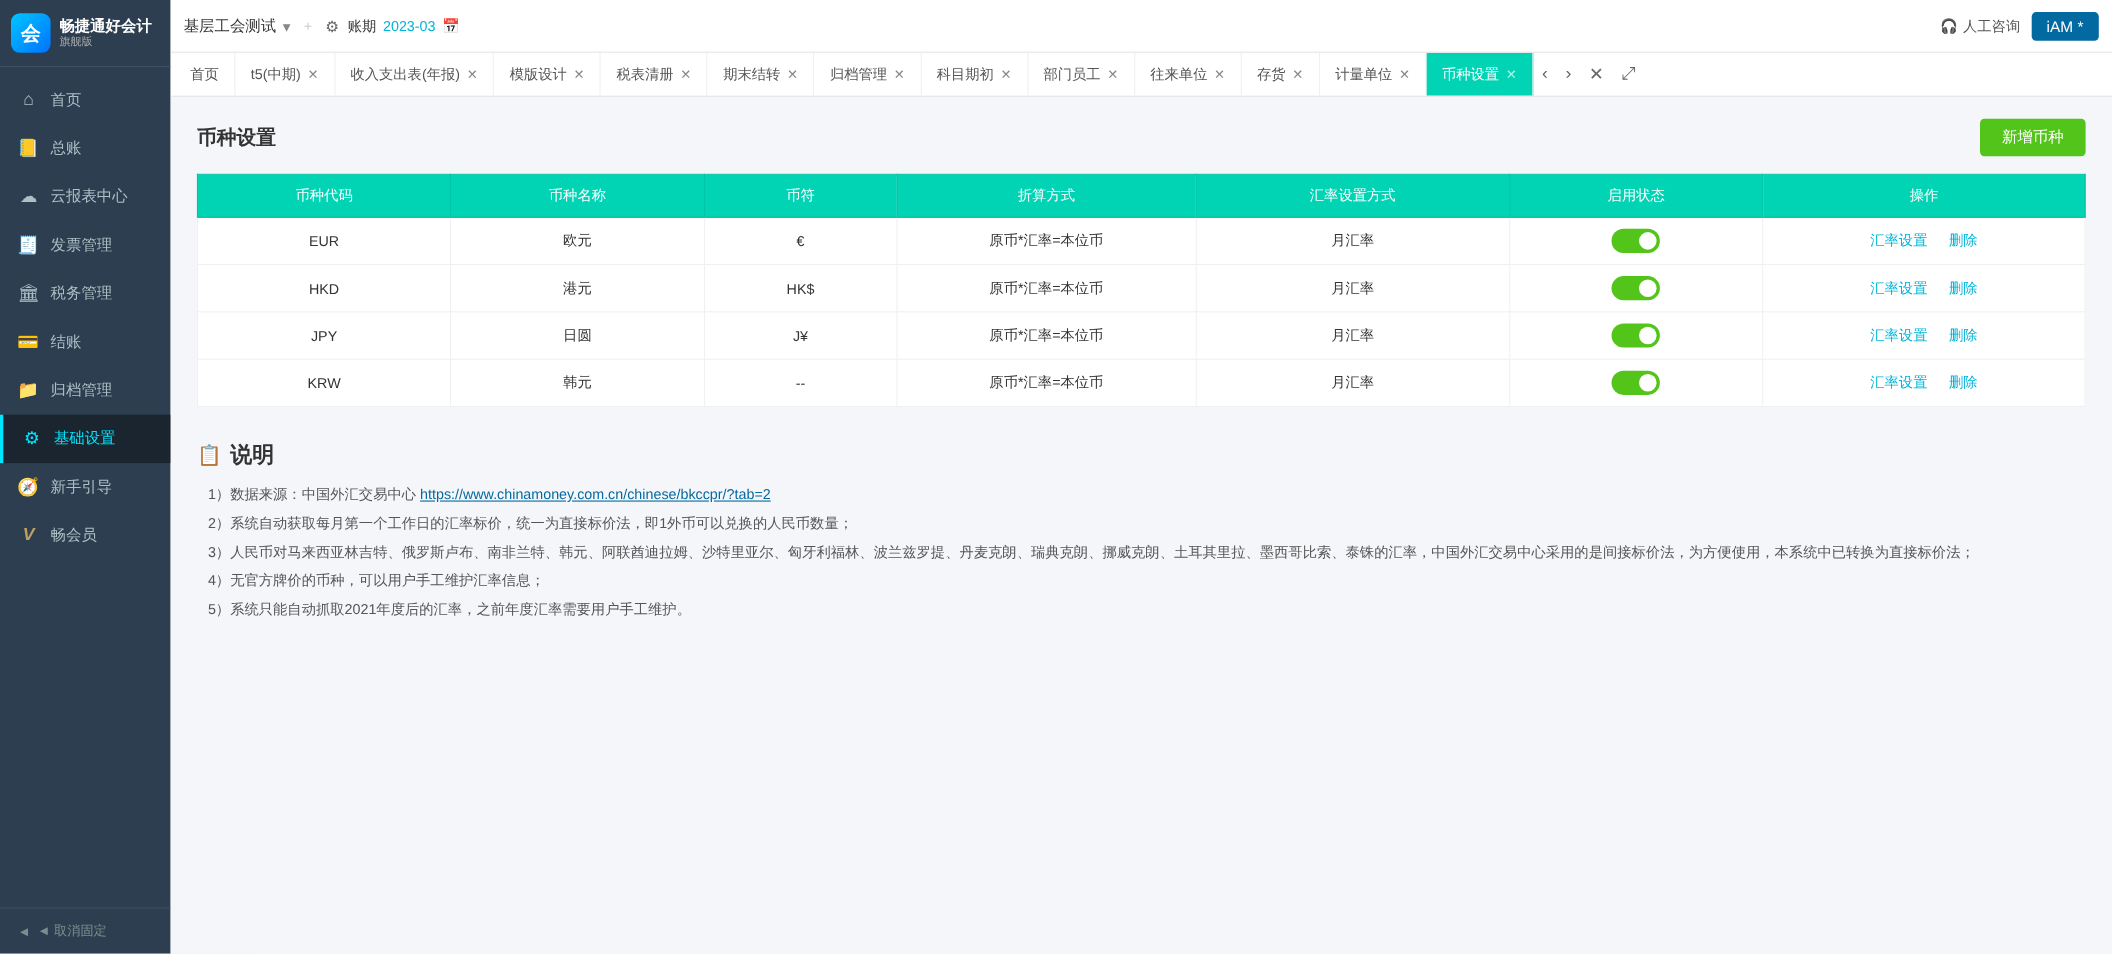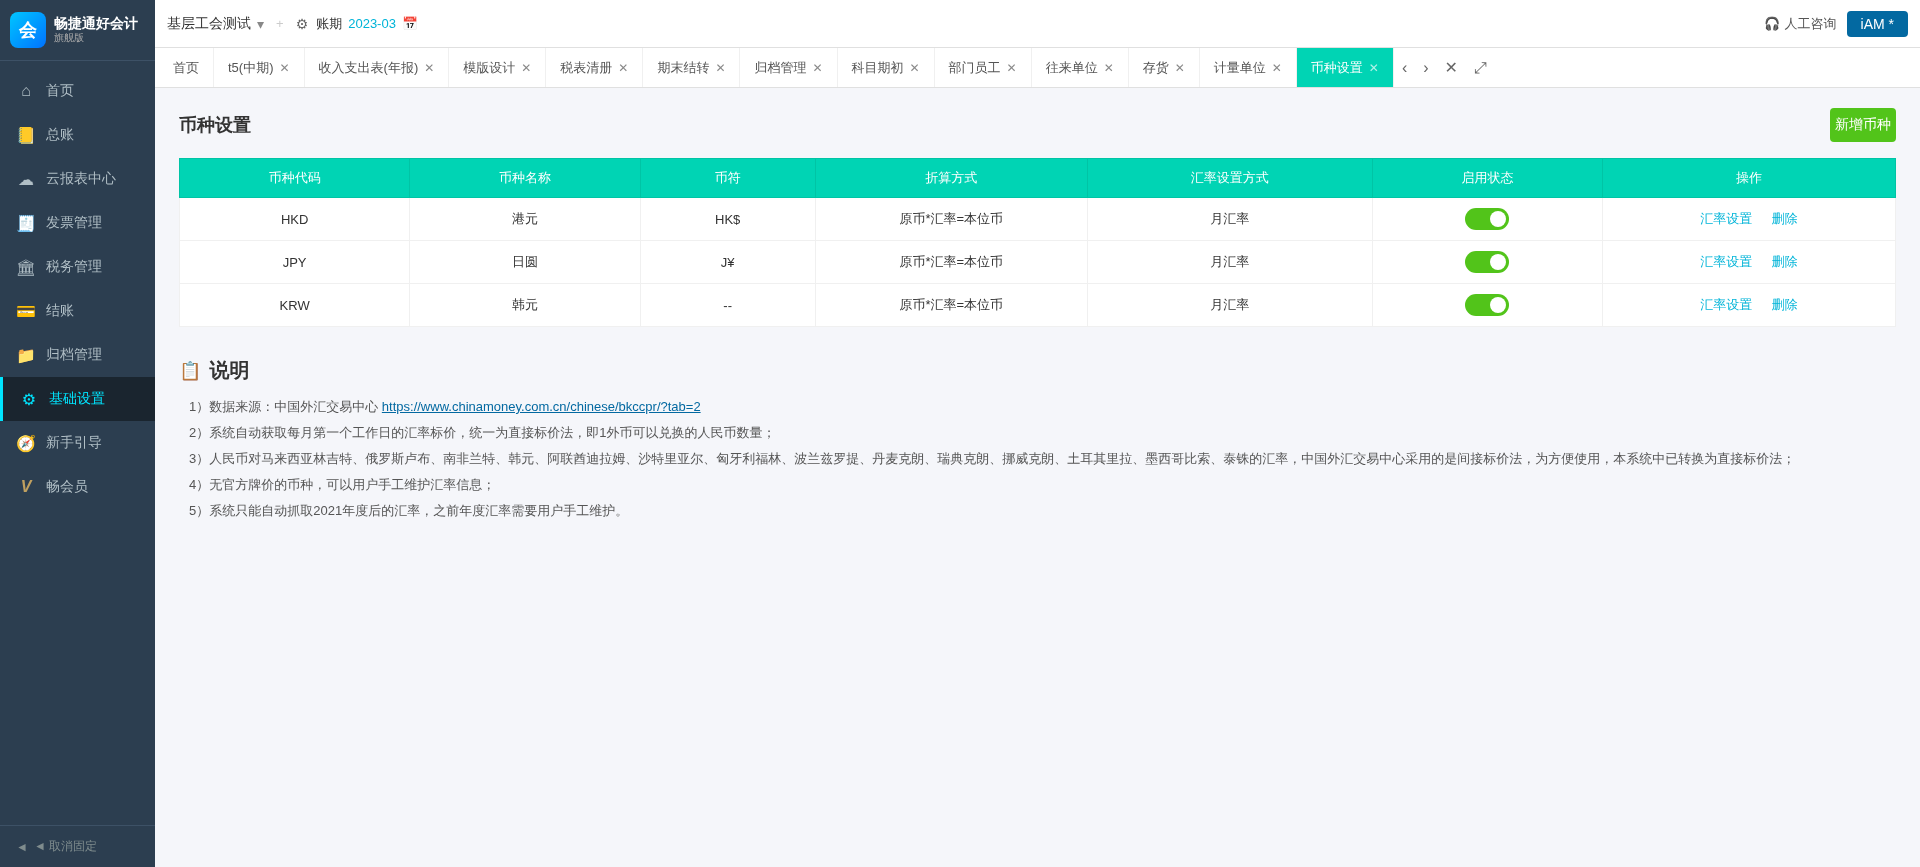--- a/index.html
+++ b/index.html
@@ -118,21 +118,21 @@
     .page-header {
       display: flex; align-items: center; justify-content: space-between;
       margin-bottom: 16px;
     }
     .page-title { font-size: 18px; font-weight: bold; color: #333; }
     .btn-new-currency {
       background: #52c41a;
       color: white;
       border: none;
       border-radius: 4px;
-      padding: 8px 5px;
+      padding: 8px 20px;
       font-size: 14px;
       cursor: pointer;
       font-family: inherit;
     }
 
     
     .data-table { width: 100%; border-collapse: collapse; background: white; }
     .data-table thead tr { background: #00d4b4; }
     .data-table thead th {
       color: white;
@@ -333,20 +333,36 @@
           <th>币种名称</th>
           <th>币符</th>
           <th>折算方式</th>
           <th>汇率设置方式</th>
           <th>启用状态</th>
           <th>操作</th>
         </tr>
       </thead>
       <tbody id="table-body">
 
+      <tr>
+    <td>EUR</td>
+    <td>欧元</td>
+    <td>€</td>
+    <td>原币*汇率=本位币</td>
+    <td>月汇率</td>
+    <td>
+      <div class="toggle-wrap">
+        <div class="toggle"></div>
+      </div>
+    </td>
+    <td>
+      <a class="action-link">汇率设置</a>
+      <a class="action-link">删除</a>
+    </td>
+  </tr>
           <tr>
     <td>HKD</td>
     <td>港元</td>
     <td>HK$</td>
     <td>原币*汇率=本位币</td>
     <td>月汇率</td>
     <td>
       <div class="toggle-wrap">
         <div class="toggle"></div>
       </div>

